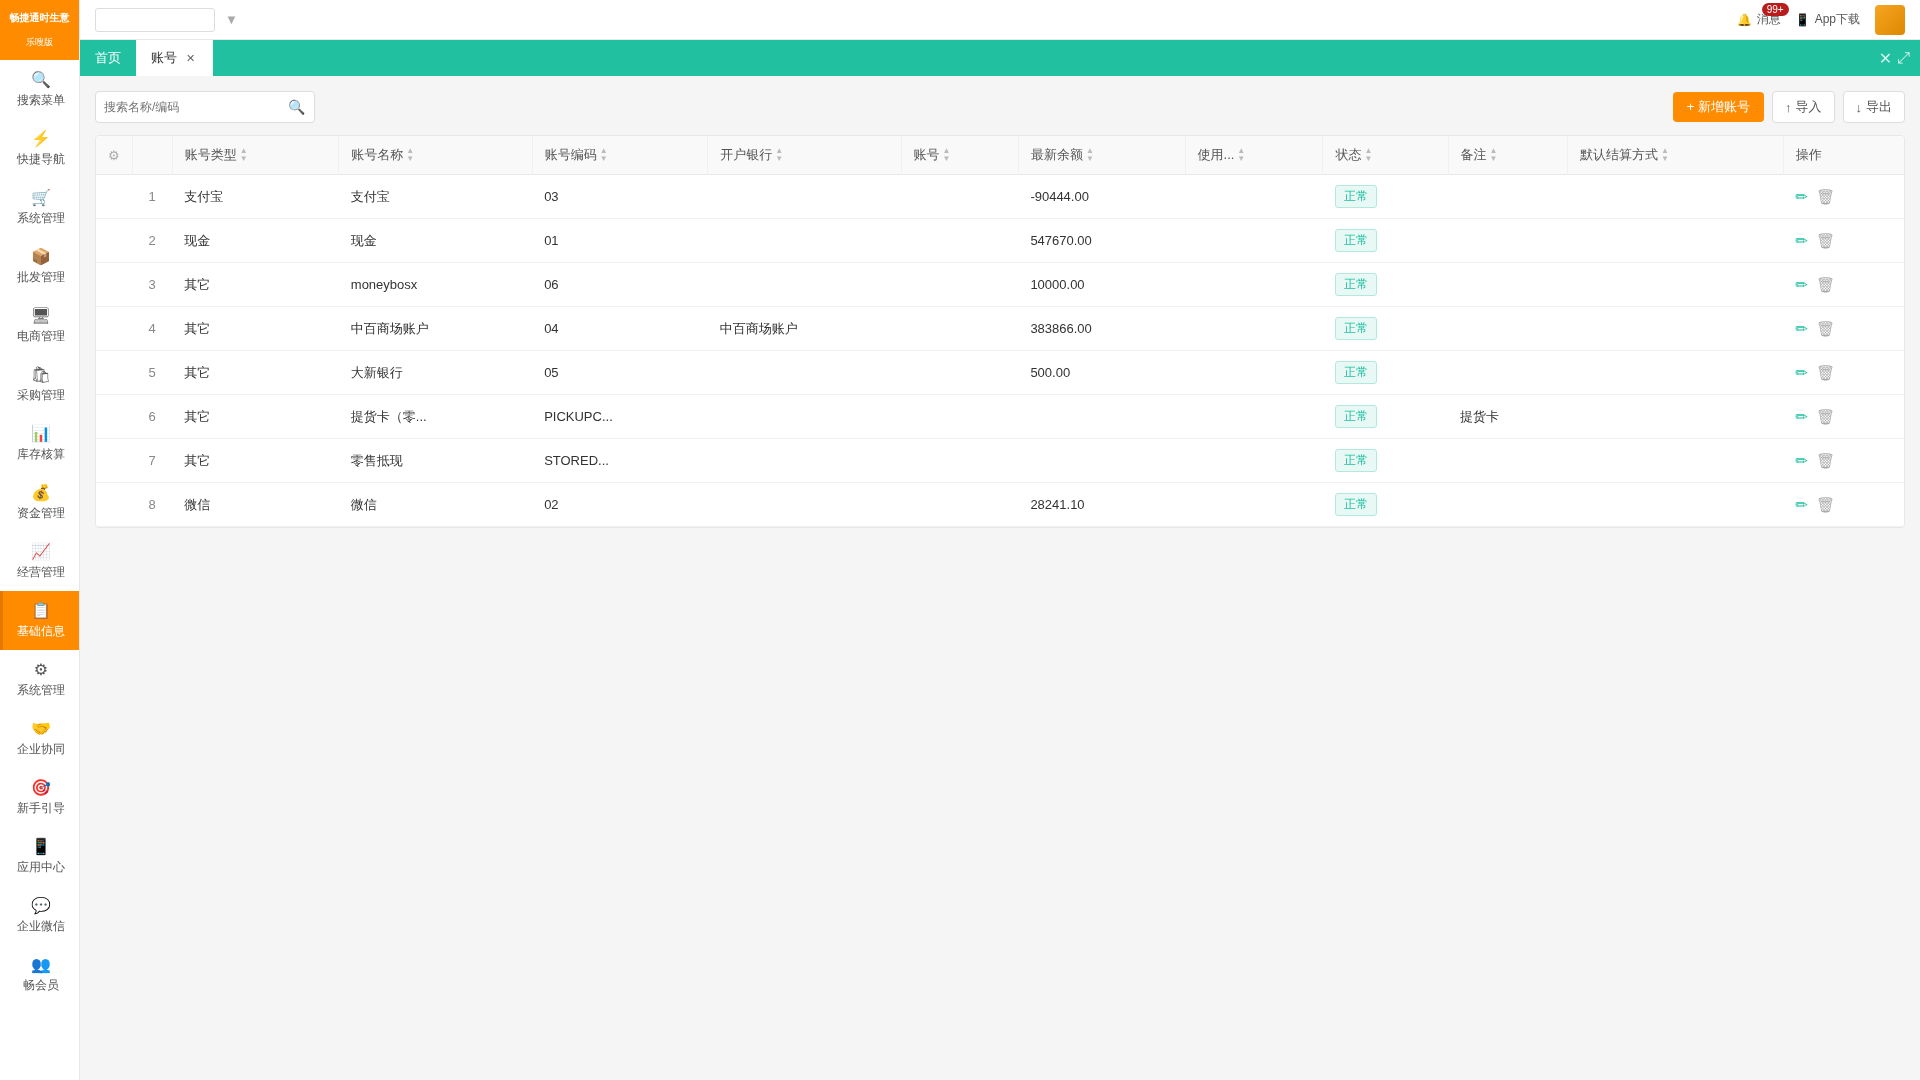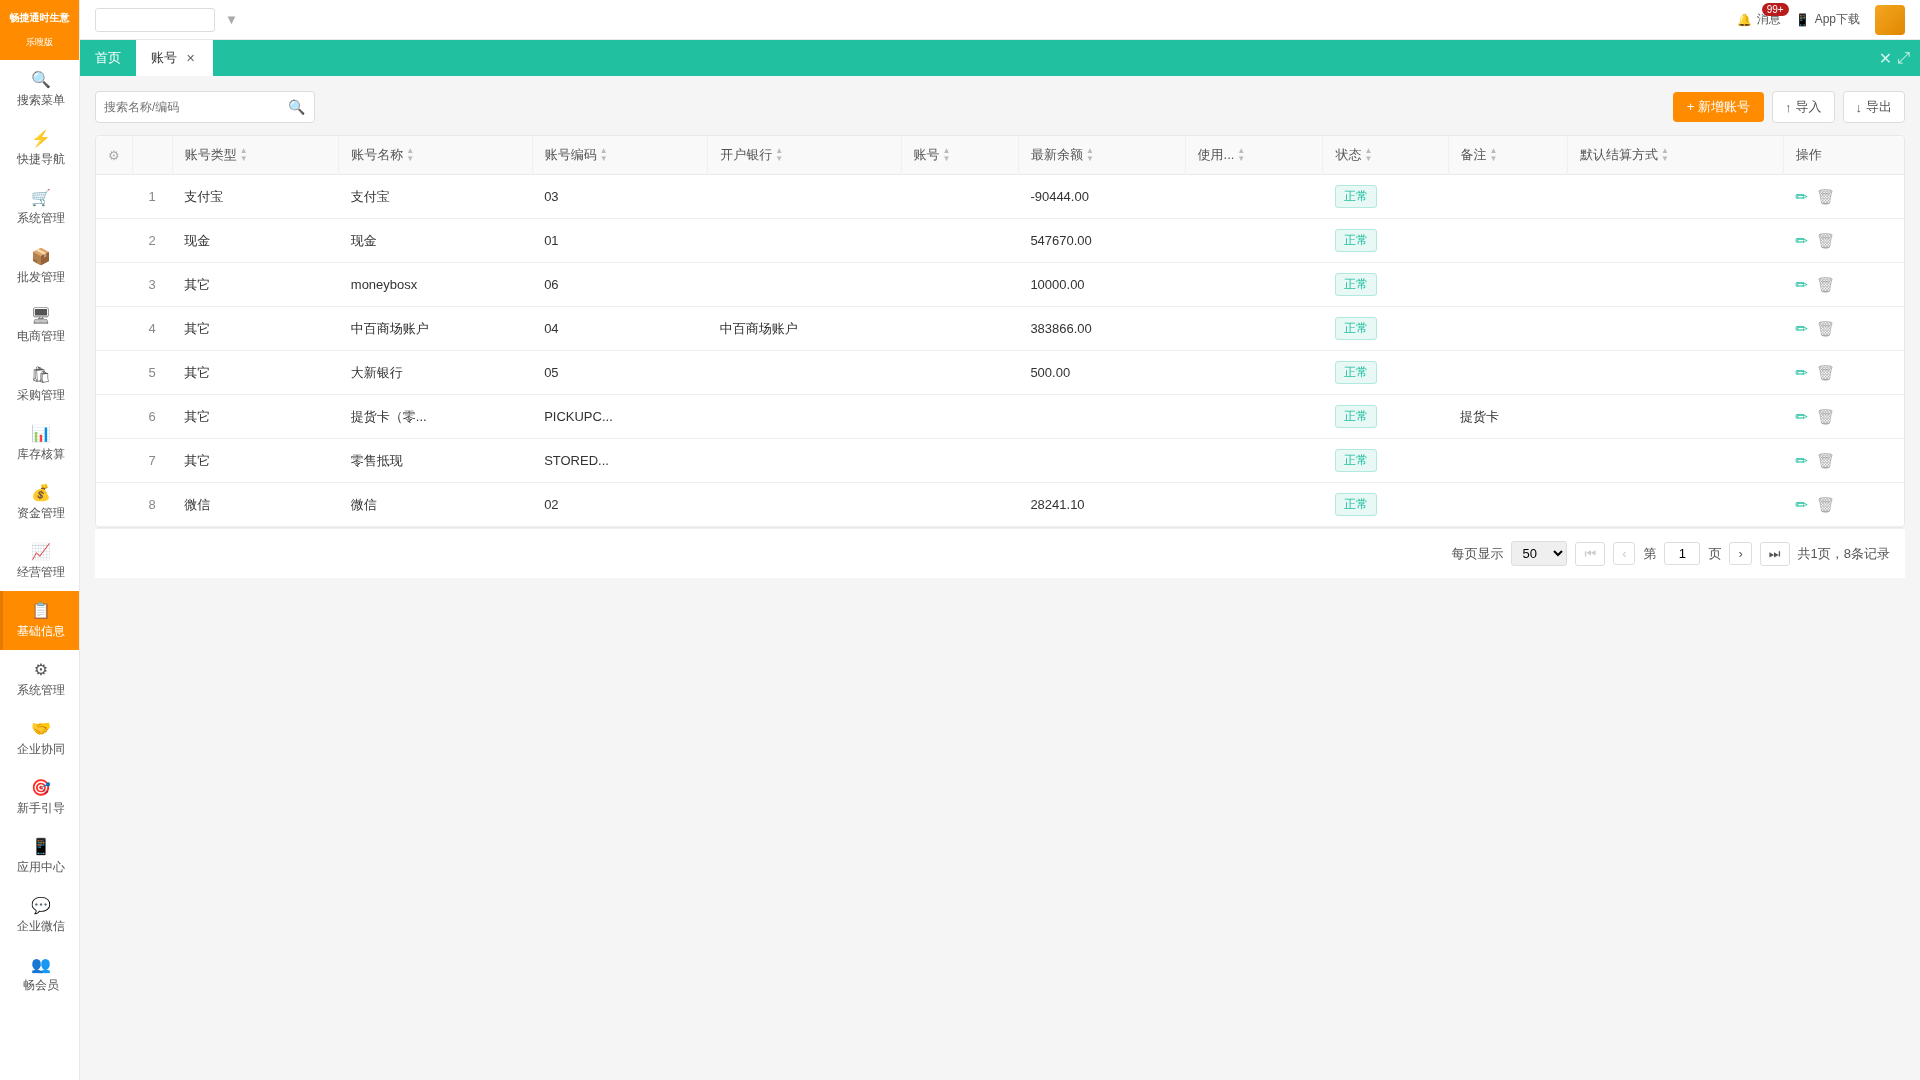--- a/index.html
+++ b/index.html
@@ -608,30 +608,14 @@
       <div class="action-btns">
         <span class="action-edit">✏</span>
         <span class="action-delete">🗑</span>
       </div>
     </td>
   </tr>
           </tbody>
       </table>
     </div>
 
-    <div class="pagination">
-      <span>每页显示</span>
-      <select class="page-size-select">
-        <option>50</option>
-        <option>100</option>
-        <option>200</option>
-      </select>
-      <button class="page-btn" disabled="">⏮</button>
-      <button class="page-btn" disabled="">‹</button>
-      <span>第</span>
-      <input class="page-input" value="1" style="">
-      <span>页</span>
-      <button class="page-btn">›</button>
-      <button class="page-btn">⏭</button>
-      <span>共1页，8条记录</span>
-    </div>
   </div>
 </div>
 
 </body></html>

